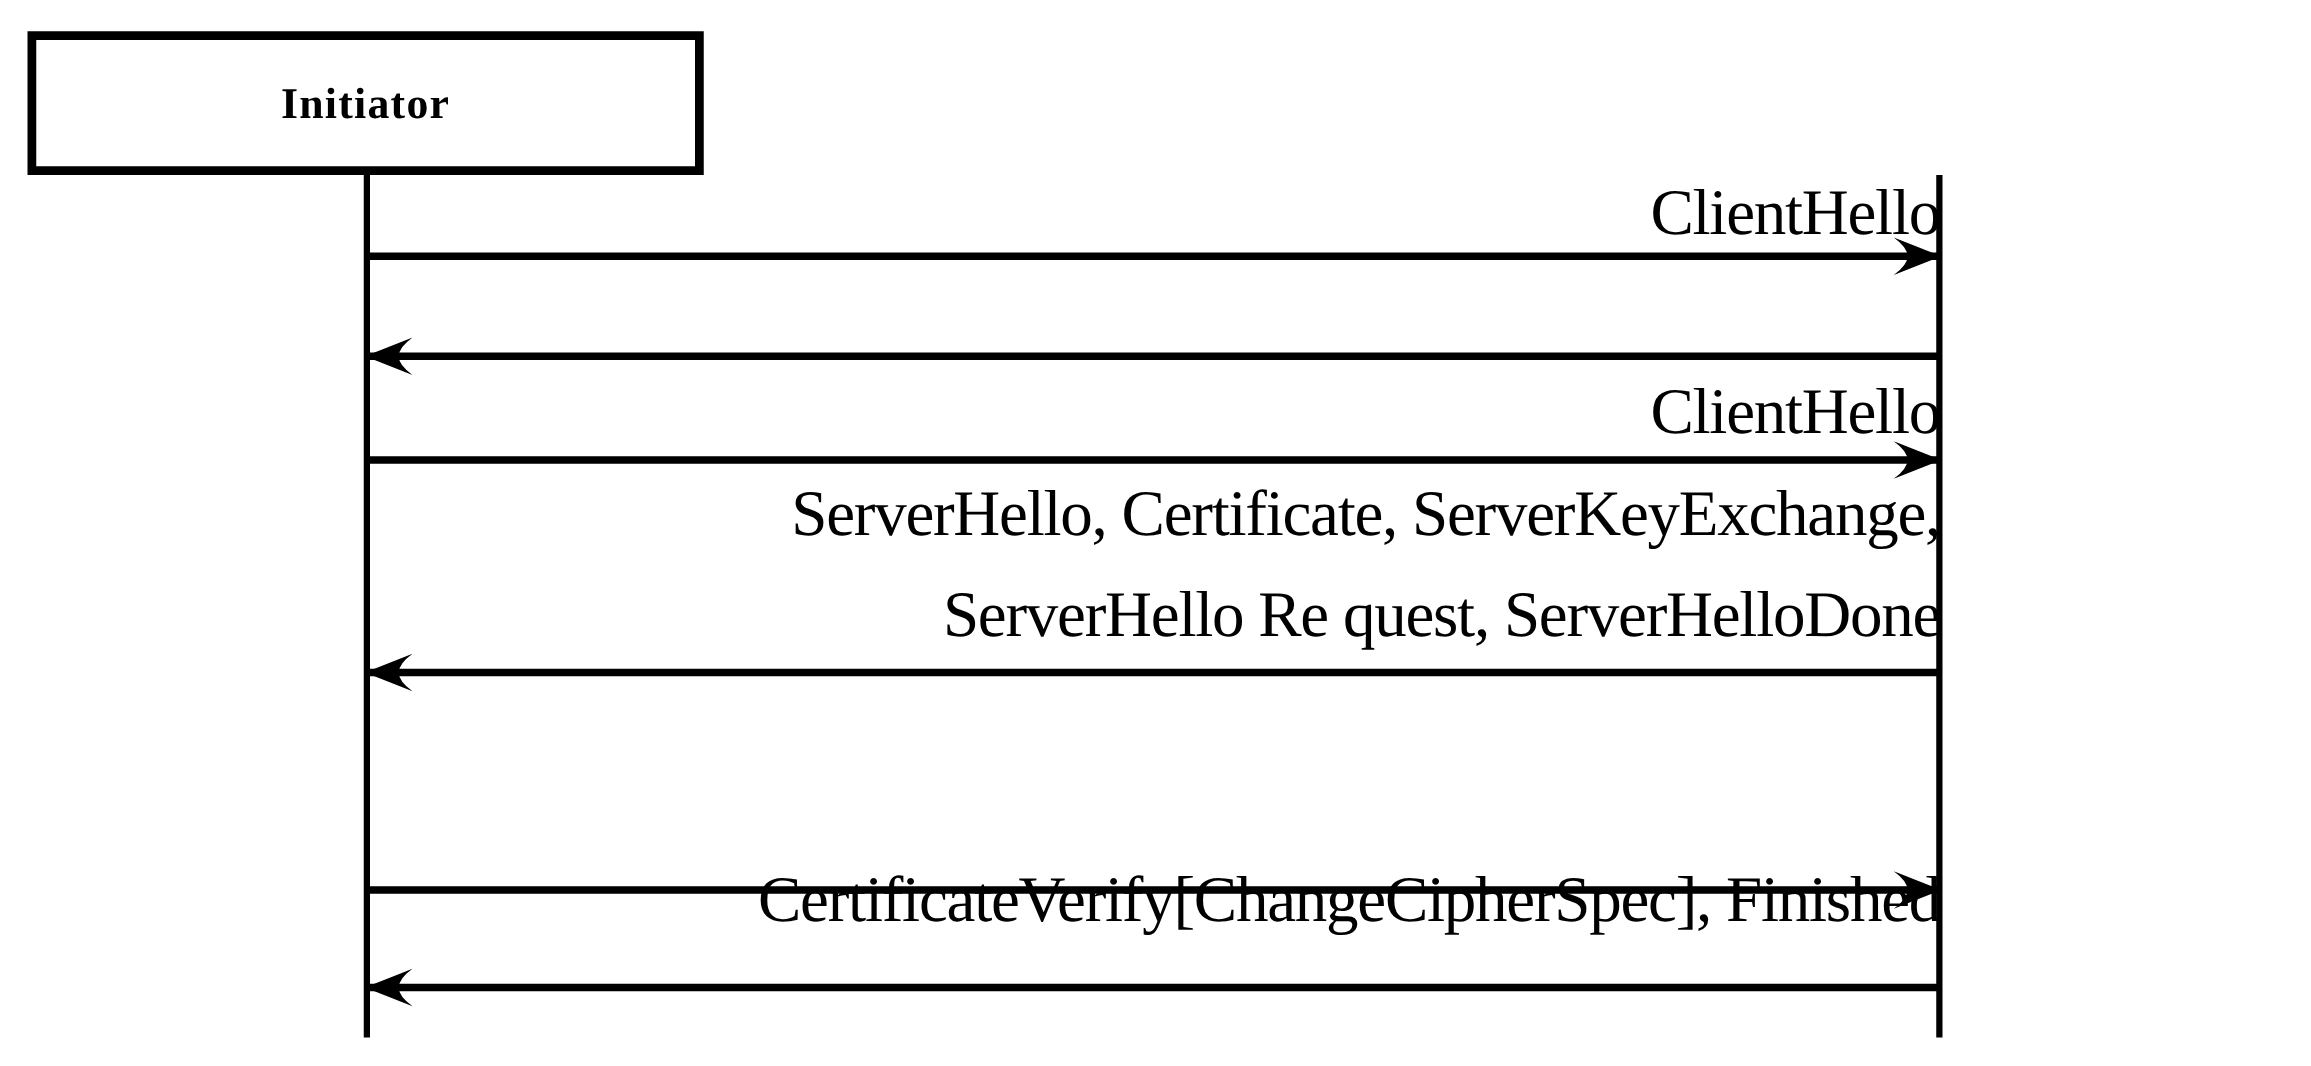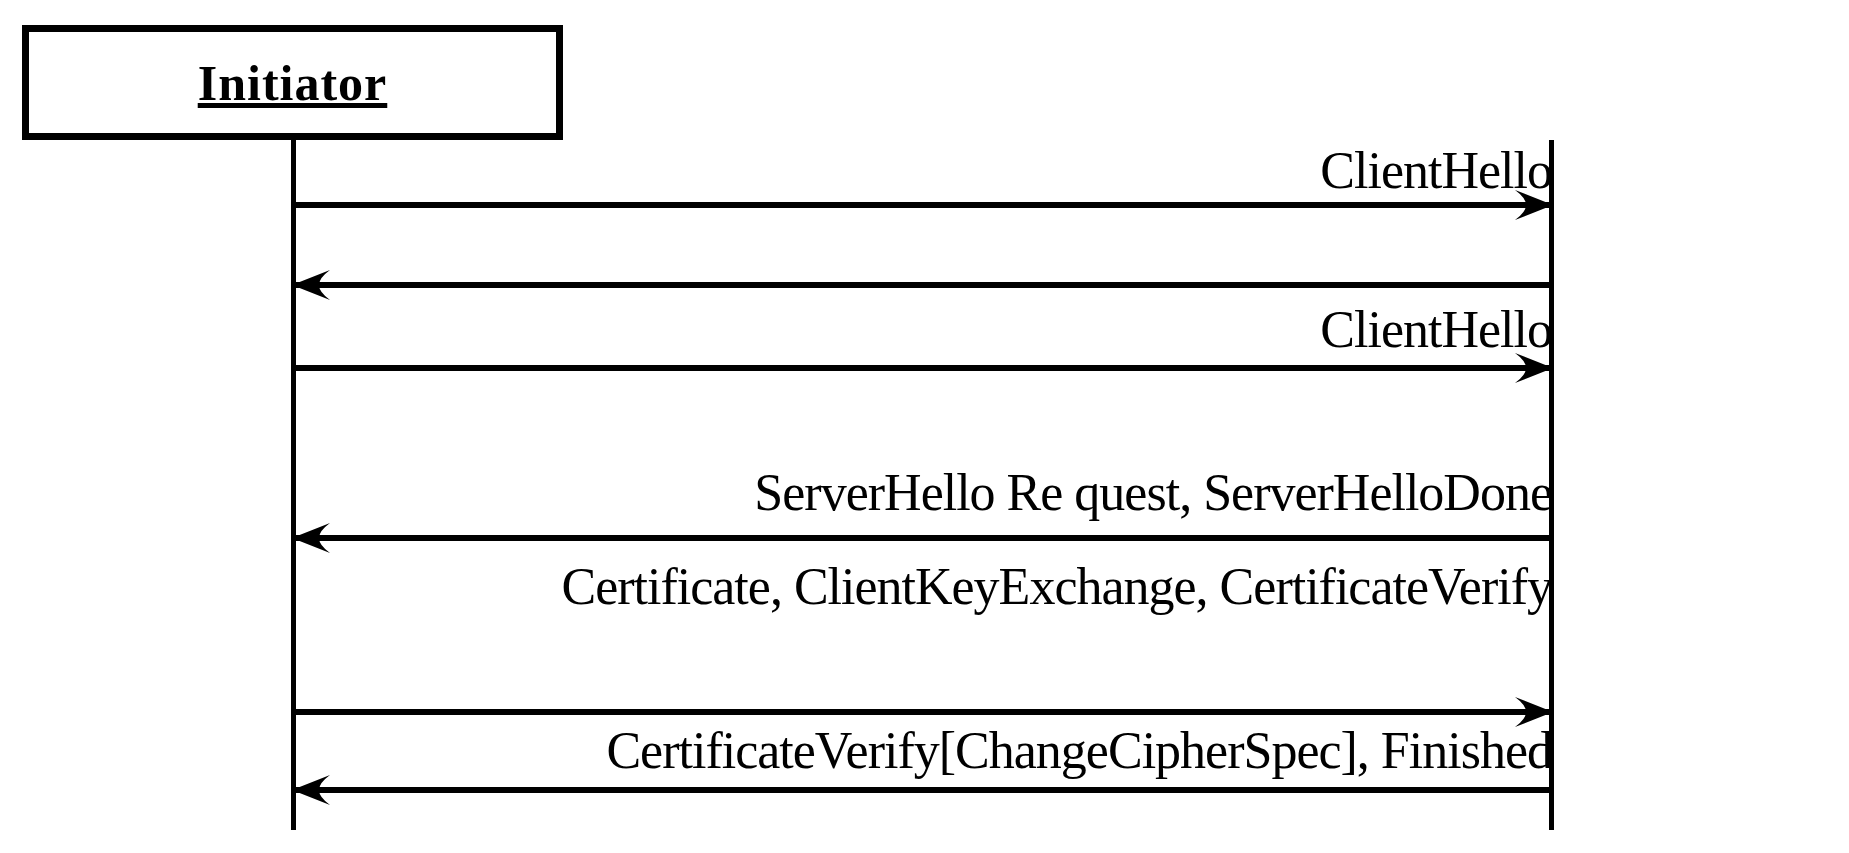--- a/index.html
+++ b/index.html
@@ -23,25 +23,24 @@
     border: 7px solid #000000;
     box-sizing: border-box;
     background: #ffffff;
     display: flex;
     align-items: center;
     justify-content: center;
   }
   .actor-box.initiator { left: 22px;  width: 541px; }
   .actor-box.responder { left: 1280px; width: 540px; }
   .actor-label {
-    font-size: 50px;
+    font-size: 35px;
     font-weight: bold;
     letter-spacing: 1px;
     white-space: nowrap;
-    text-decoration: underline;
   }
   .lifeline {
     position: absolute;
     top: 140px;
     width: 5px;
     height: 690px;
     background: #000000;
   }
   .lifeline.initiator-line { left: 291px; }
   .lifeline.responder-line { left: 1549px; }
@@ -107,37 +106,37 @@
   </div>
 
   <div class="msg-label" style="top:301px;">ClientHello</div>
   <div class="msg-arrow dir-right" style="top:352px;">
     <div class="shaft"></div>
     <svg class="head" viewBox="0 0 42 32">
       <path d="M42,16 L4,1 Q15,9 15,16 Q15,23 4,31 Z" fill="#000000"></path>
     </svg>
   </div>
 
+  <div class="msg-label" style="top:383px;">ServerHello, Certificate, ServerKeyExchange,</div>
   <div class="msg-label" style="top:464px;">ServerHello Re quest, ServerHelloDone</div>
   <div class="msg-arrow dir-left" style="top:522px;">
     <div class="shaft"></div>
     <svg class="head" viewBox="0 0 42 32">
       <path d="M0,16 L38,1 Q27,9 27,16 Q27,23 38,31 Z" fill="#000000"></path>
     </svg>
   </div>
 
-  <div class="msg-label" style="top:558px;">Certificate, ClientKeyExchange, CertificateVerify</div>
   <div class="msg-arrow dir-right" style="top:696px;">
     <div class="shaft"></div>
     <svg class="head" viewBox="0 0 42 32">
       <path d="M42,16 L4,1 Q15,9 15,16 Q15,23 4,31 Z" fill="#000000"></path>
     </svg>
   </div>
 
-  <div class="msg-label" style="top:722px;">CertificateVerify[ChangeCipherSpec], Finished</div>
+  <div class="msg-label" style="top:692px;">CertificateVerify[ChangeCipherSpec], Finished</div>
   <div class="msg-arrow dir-left" style="top:774px;">
     <div class="shaft"></div>
     <svg class="head" viewBox="0 0 42 32">
       <path d="M0,16 L38,1 Q27,9 27,16 Q27,23 38,31 Z" fill="#000000"></path>
     </svg>
   </div>
 
 </div>
 
 </body></html>

